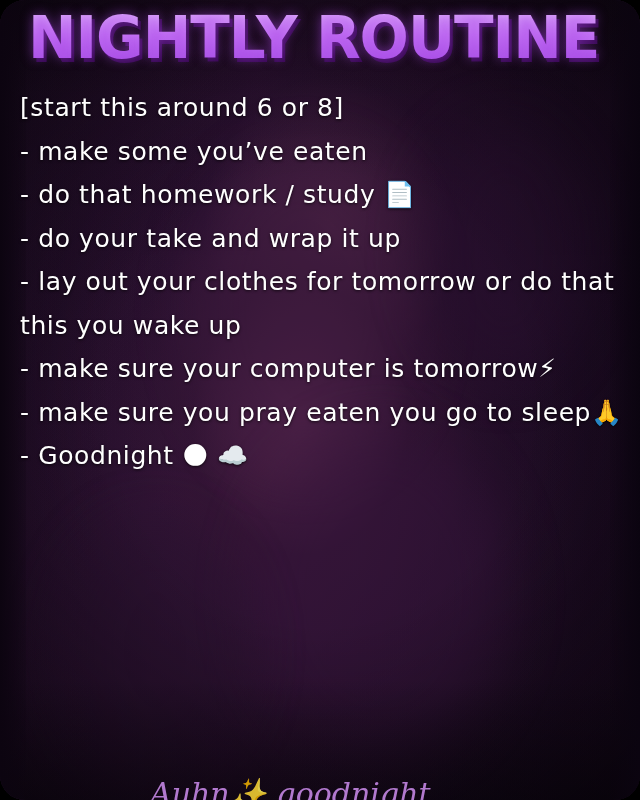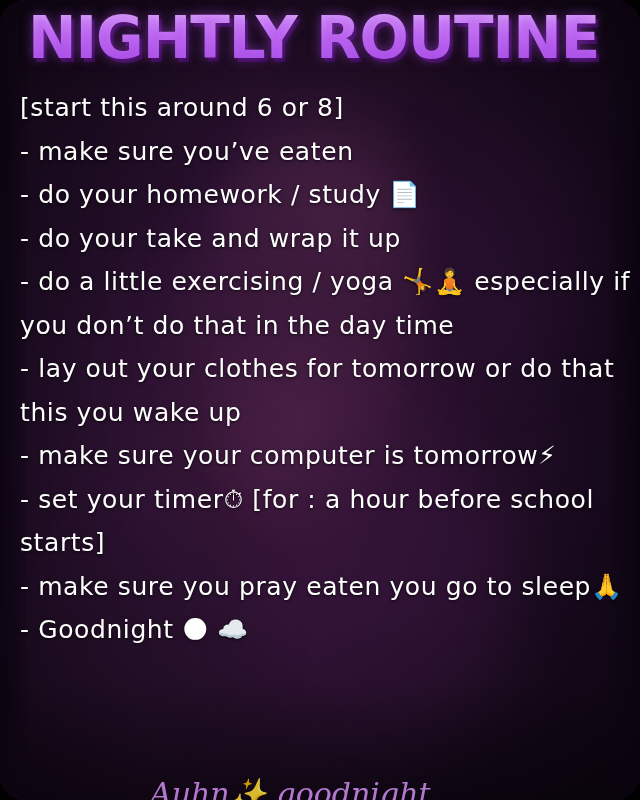--- a/index.html
+++ b/index.html
@@ -135,25 +135,23 @@
   <div class="blob blob-d"></div>
   <div class="bg-vign"></div>
   <div class="bg-left"></div>
   <div class="bg-right"></div>
 
   <div class="title-shadow">NIGHTLY ROUTINE</div>
   <div class="title">NIGHTLY ROUTINE</div>
 
   <div class="lines">
     <div class="line">[start this around 6 or 8]</div>
-    <div class="line">- make sure you’ve eaten</div>
-    <div class="line">- do your homework / study 📄</div>
+    <div class="line">- make some you’ve eaten</div>
+    <div class="line">- do that homework / study 📄</div>
     <div class="line">- do your take and wrap it up</div>
-    <div class="line wrap">- do a little exercising / yoga 🤸🧘 especially if you don’t do that in the day time</div>
     <div class="line wrap">- lay out your clothes for tomorrow or do that this you wake up</div>
     <div class="line">- make sure your computer is tomorrow⚡</div>
-    <div class="line wrap">- set your timer⏱ [for : a hour before school starts]</div>
     <div class="line">- make sure you pray eaten you go to sleep🙏</div>
     <div class="line">- Goodnight 🌑 ☁️</div>
   </div>
 
   <div class="sig">Auhn✨ goodnight</div>
 </div>
 
 </body></html>

